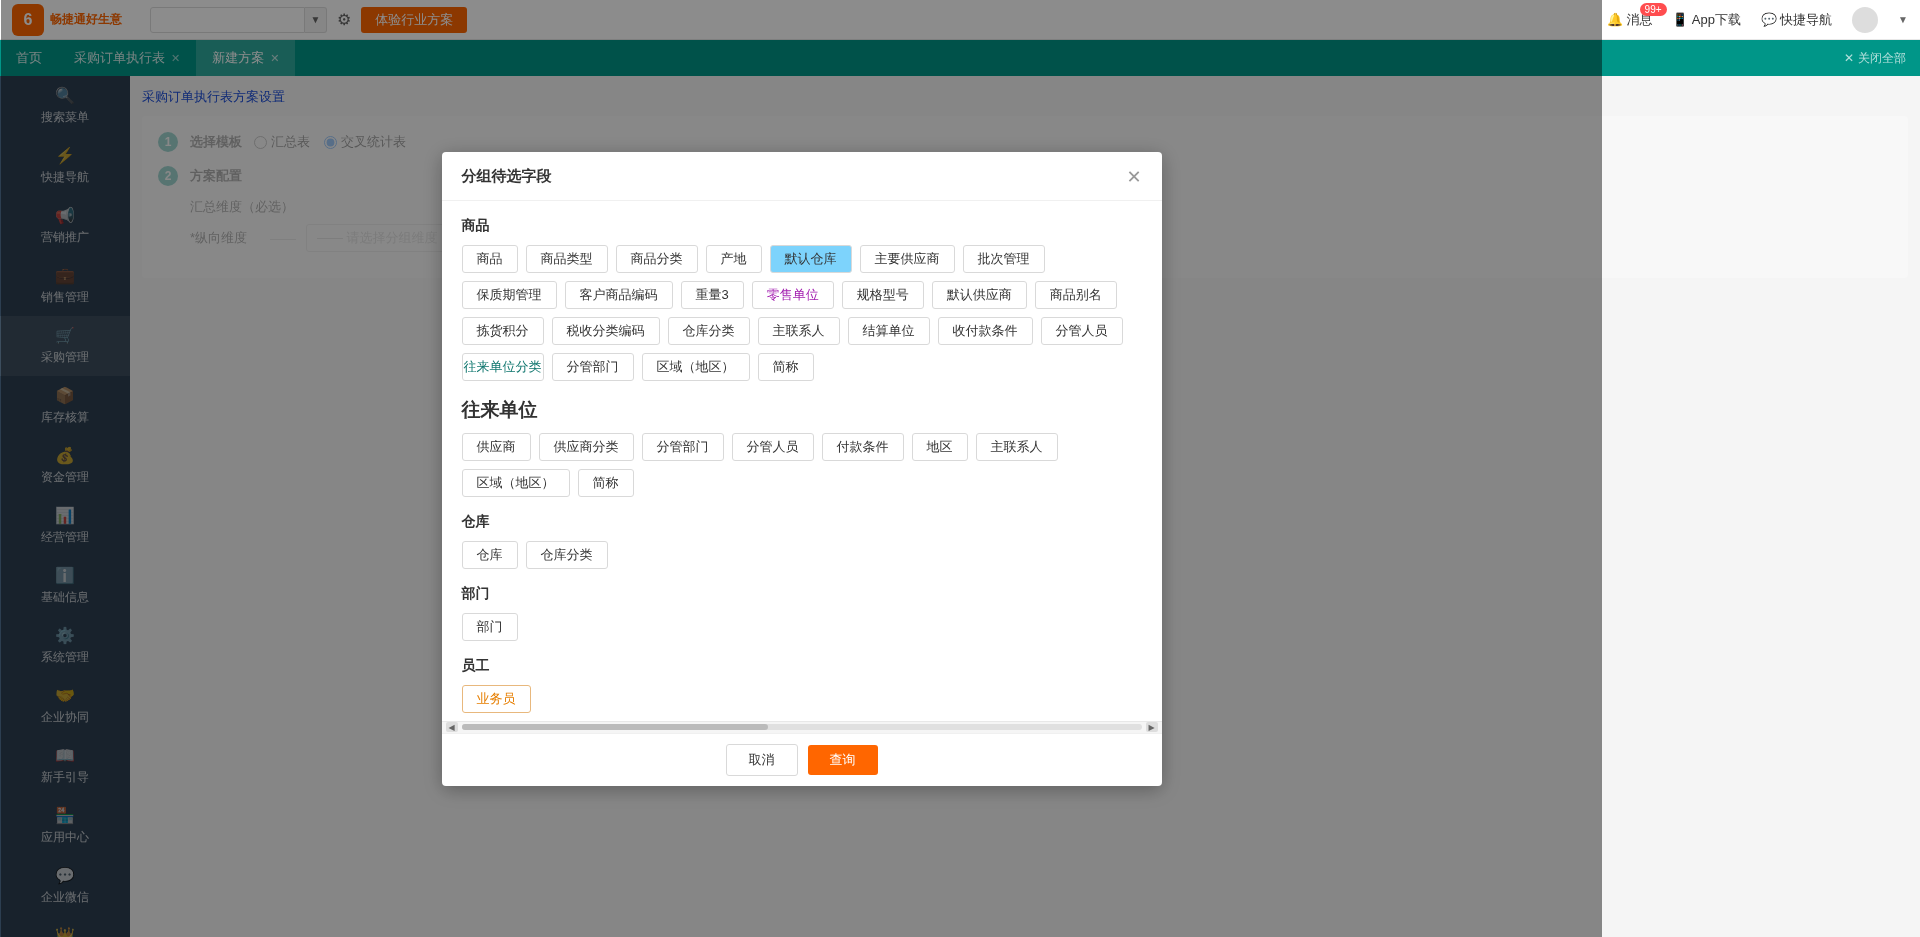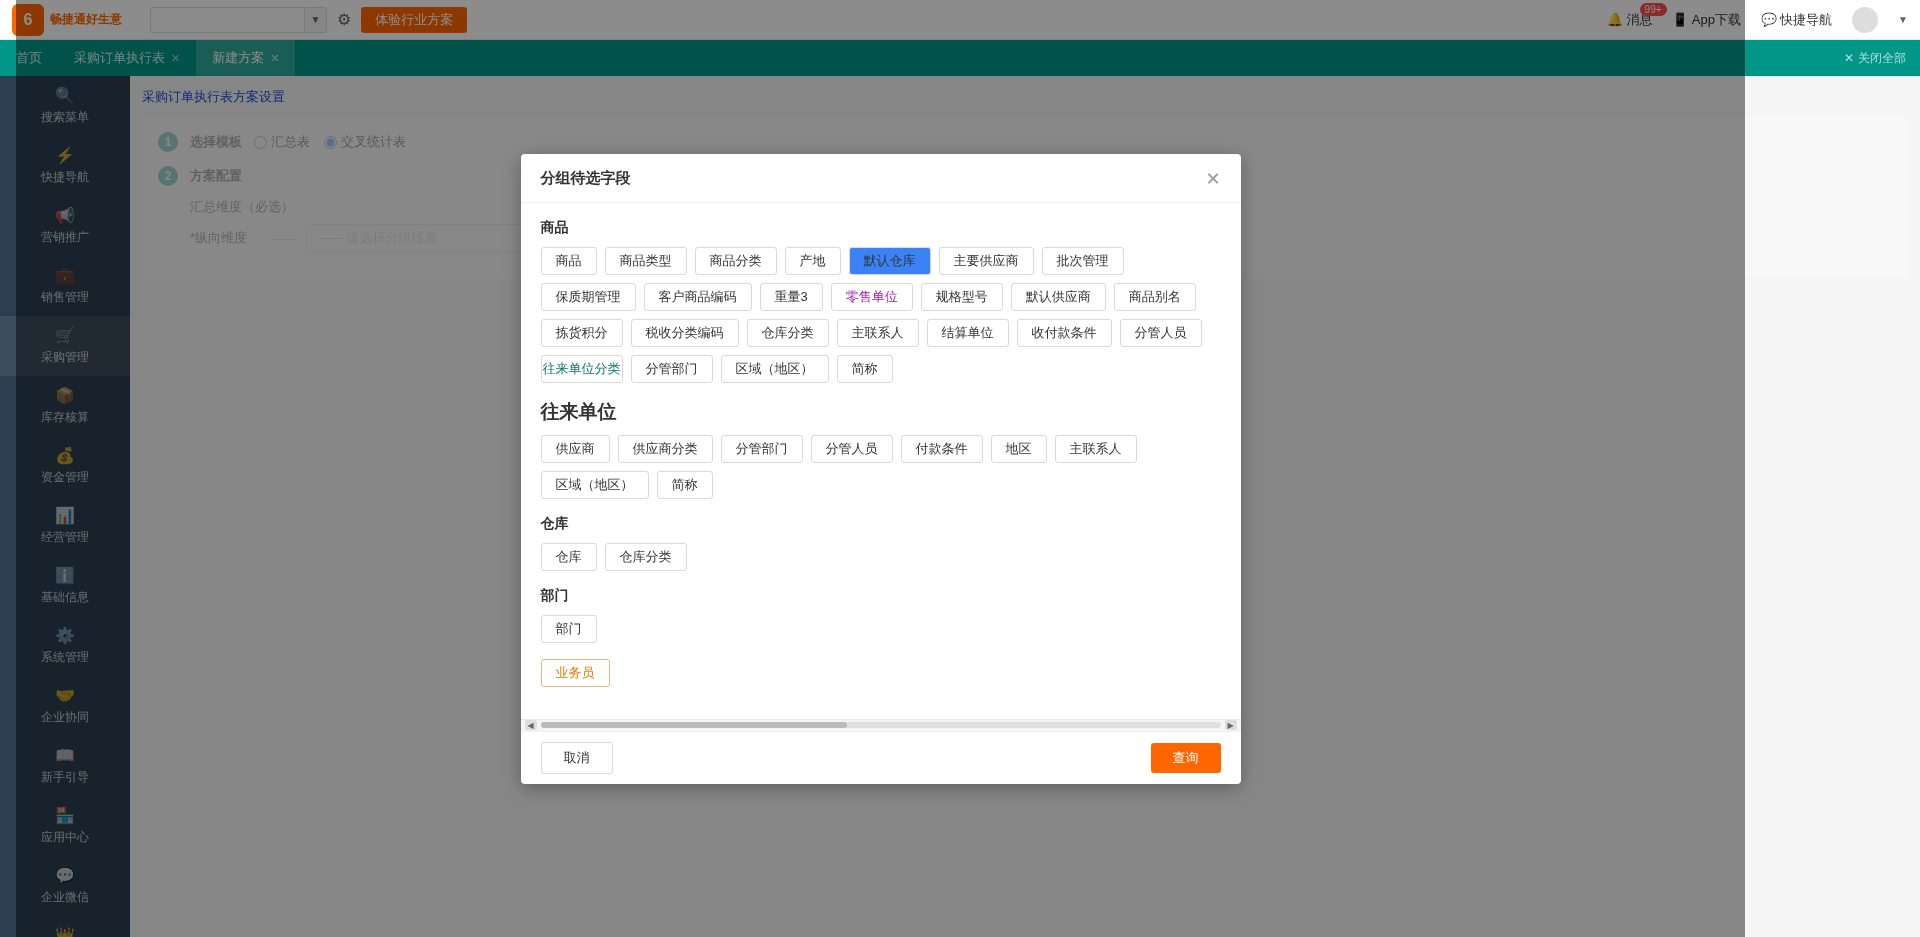--- a/index.html
+++ b/index.html
@@ -151,39 +151,39 @@
         <span style="font-size:13px; color:#333; width:70px;">*纵向维度</span>
         <span style="color:#ccc;">——</span>
         <div style="flex:1; height:28px; border:1px solid #d9d9d9; border-radius:3px; padding:0 10px; display:flex; align-items:center; background:white; cursor:pointer; max-width:300px;">
           <span style="color:#bbb; font-size:13px;">——  请选择分组维度</span>
         </div>
       </div>
     </div>
   </div>
 </div>
 
-<div style="position:fixed; top:0; left:16px; width:1729px; height:937px; background:rgba(0,0,0,0.45); z-index:100; display:flex; align-items:center; justify-content:center;">
+<div style="position:fixed; top:0; left:1px; width:1601px; height:937px; background:rgba(0,0,0,0.45); z-index:100; display:flex; align-items:center; justify-content:center;">
 
   <div style="background:white; border-radius:4px; width:720px; max-height:640px; display:flex; flex-direction:column; box-shadow:0 4px 20px rgba(0,0,0,0.3); position:relative;">
 
     <div style="display:flex; align-items:center; justify-content:space-between; padding:14px 20px 12px; border-bottom:1px solid #f0f0f0; flex-shrink:0;">
       <span style="font-size:15px; font-weight:600; color:#333;">分组待选字段</span>
       <span style="font-size:18px; color:#999; cursor:pointer;">✕</span>
     </div>
 
     <div style="flex:1; overflow-y:auto; padding:16px 20px; max-height:520px;">
 
       <div style="margin-bottom:16px;">
         <div style="font-size:14px; font-weight:600; color:#333; margin-bottom:10px;">商品</div>
         <div style="display:flex; flex-wrap:wrap; gap:8px;">
           <span style="padding:4px 14px; border:1px solid #d9d9d9; border-radius:3px; font-size:13px; color:#333; cursor:pointer; background:white;">商品</span>
           <span style="padding:4px 14px; border:1px solid #d9d9d9; border-radius:3px; font-size:13px; color:#333; cursor:pointer; background:white;">商品类型</span>
           <span style="padding:4px 14px; border:1px solid #d9d9d9; border-radius:3px; font-size:13px; color:#333; cursor:pointer; background:white;">商品分类</span>
           <span style="padding:4px 14px; border:1px solid #d9d9d9; border-radius:3px; font-size:13px; color:#333; cursor:pointer; background:white;">产地</span>
-          <span style="padding:4px 14px; border:1px solid #d9d9d9; border-radius:3px; font-size:13px; color:#333; cursor:pointer; background:#3b82f6;">默认仓库</span>
+          <span style="padding:4px 14px; border:1px solid #d9d9d9; border-radius:3px; font-size:13px; color:#333; cursor:pointer; background:#7dd3fc;">默认仓库</span>
           <span style="padding:4px 14px; border:1px solid #d9d9d9; border-radius:3px; font-size:13px; color:#333; cursor:pointer; background:white;">主要供应商</span>
           <span style="padding:4px 14px; border:1px solid #d9d9d9; border-radius:3px; font-size:13px; color:#333; cursor:pointer; background:white;">批次管理</span>
           <span style="padding:4px 14px; border:1px solid #d9d9d9; border-radius:3px; font-size:13px; color:#333; cursor:pointer; background:white;">保质期管理</span>
           <span style="padding:4px 14px; border:1px solid #d9d9d9; border-radius:3px; font-size:13px; color:#333; cursor:pointer; background:white;">客户商品编码</span>
           <span style="padding:4px 14px; border:1px solid #d9d9d9; border-radius:3px; font-size:13px; color:#333; cursor:pointer; background:white;">重量3</span>
           <span style="padding:4px 14px; border:1px solid #d9d9d9; border-radius:3px; font-size:13px; color:#a21caf; cursor:pointer; background:white;">零售单位</span>
           <span style="padding:4px 14px; border:1px solid #d9d9d9; border-radius:3px; font-size:13px; color:#333; cursor:pointer; background:white;">规格型号</span>
           <span style="padding:4px 14px; border:1px solid #d9d9d9; border-radius:3px; font-size:13px; color:#333; cursor:pointer; background:white;">默认供应商</span>
           <span style="padding:4px 14px; border:1px solid #d9d9d9; border-radius:3px; font-size:13px; color:#333; cursor:pointer; background:white;">商品别名</span>
           <span style="padding:4px 14px; border:1px solid #d9d9d9; border-radius:3px; font-size:13px; color:#333; cursor:pointer; background:white;">拣货积分</span>
@@ -224,33 +224,34 @@
       </div>
 
       <div style="margin-bottom:16px;">
         <div style="font-size:14px; font-weight:600; color:#333; margin-bottom:10px;">部门</div>
         <div style="display:flex; flex-wrap:wrap; gap:8px;">
           <span style="padding:4px 14px; border:1px solid #d9d9d9; border-radius:3px; font-size:13px; color:#333; cursor:pointer; background:white;">部门</span>
         </div>
       </div>
 
       <div style="margin-bottom:16px;">
+        <div style="font-size:14px; font-weight:600; color:#333; margin-bottom:10px;">员工</div>
         <div style="display:flex; flex-wrap:wrap; gap:8px;">
           <span style="padding:4px 14px; border:1px solid #d9d9d9; border-radius:3px; font-size:13px; color:#e67e00; cursor:pointer; background:white; border-color:#e8b87d;">业务员</span>
         </div>
       </div>
 
     </div>
 
     <div style="height:12px; background:#f5f5f5; margin:0; display:flex; align-items:center; padding:0 4px; border-top:1px solid #e8e8e8; flex-shrink:0;">
       <div style="width:12px; height:10px; background:#ddd; border-radius:2px; cursor:pointer; display:flex; align-items:center; justify-content:center; font-size:8px; color:#666; flex-shrink:0;">◀</div>
       <div style="flex:1; height:6px; background:#e0e0e0; border-radius:3px; margin:0 4px;">
         <div style="height:6px; background:#bbb; border-radius:3px; width:45%; cursor:pointer;"></div>
       </div>
       <div style="width:12px; height:10px; background:#ddd; border-radius:2px; cursor:pointer; display:flex; align-items:center; justify-content:center; font-size:8px; color:#666; flex-shrink:0;">▶</div>
     </div>
 
-    <div style="display:flex; align-items:center; justify-content:space-between; padding:10px 20px; border-top:1px solid #f0f0f0; gap:10px; flex-shrink:0;">
+    <div style="display:flex; align-items:center; justify-content:center; padding:10px 20px; border-top:1px solid #f0f0f0; gap:10px; flex-shrink:0;">
       <button style="padding:6px 22px; border:1px solid #d9d9d9; background:white; border-radius:3px; font-size:13px; cursor:pointer; color:#333;">取消</button>
       <button style="padding:6px 22px; background:#ff6600; border:none; border-radius:3px; font-size:13px; cursor:pointer; color:white;">查询</button>
     </div>
   </div>
 </div>
 
 </body></html>

